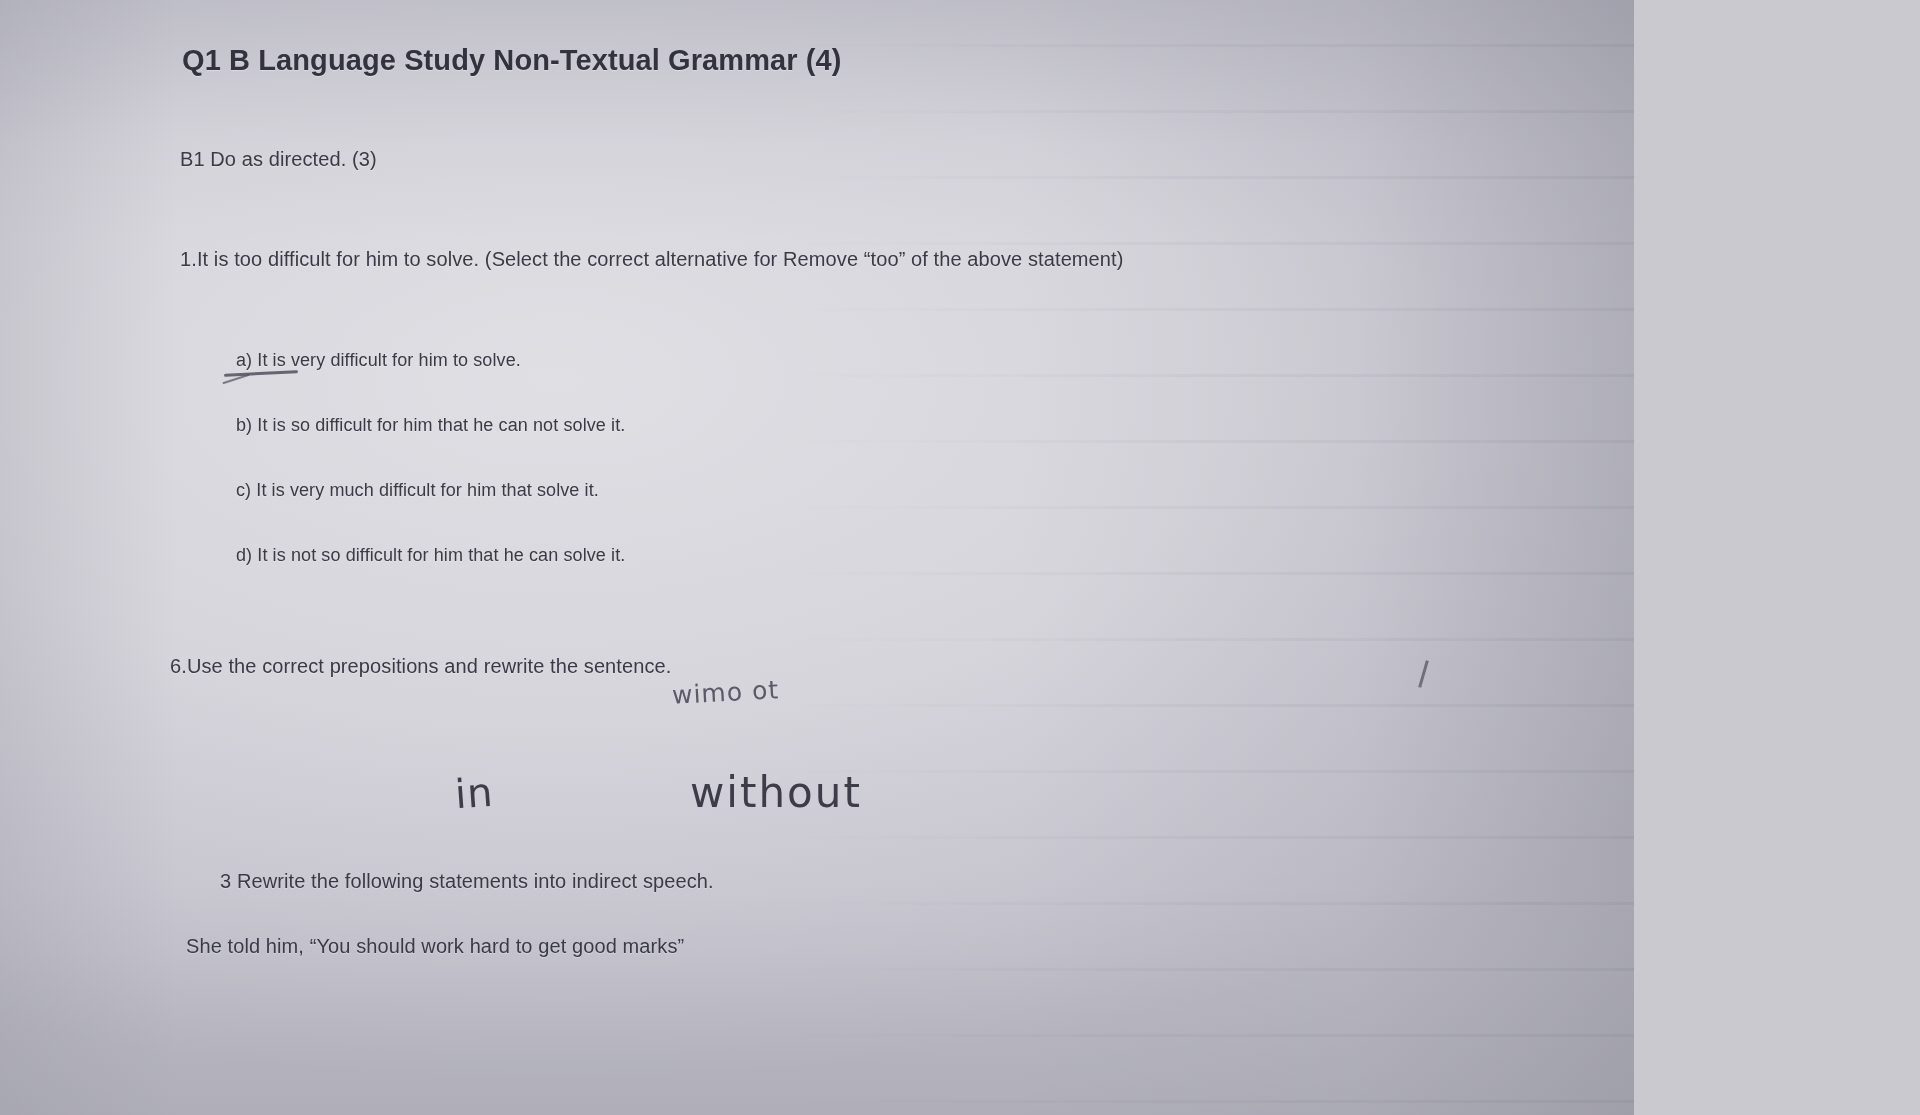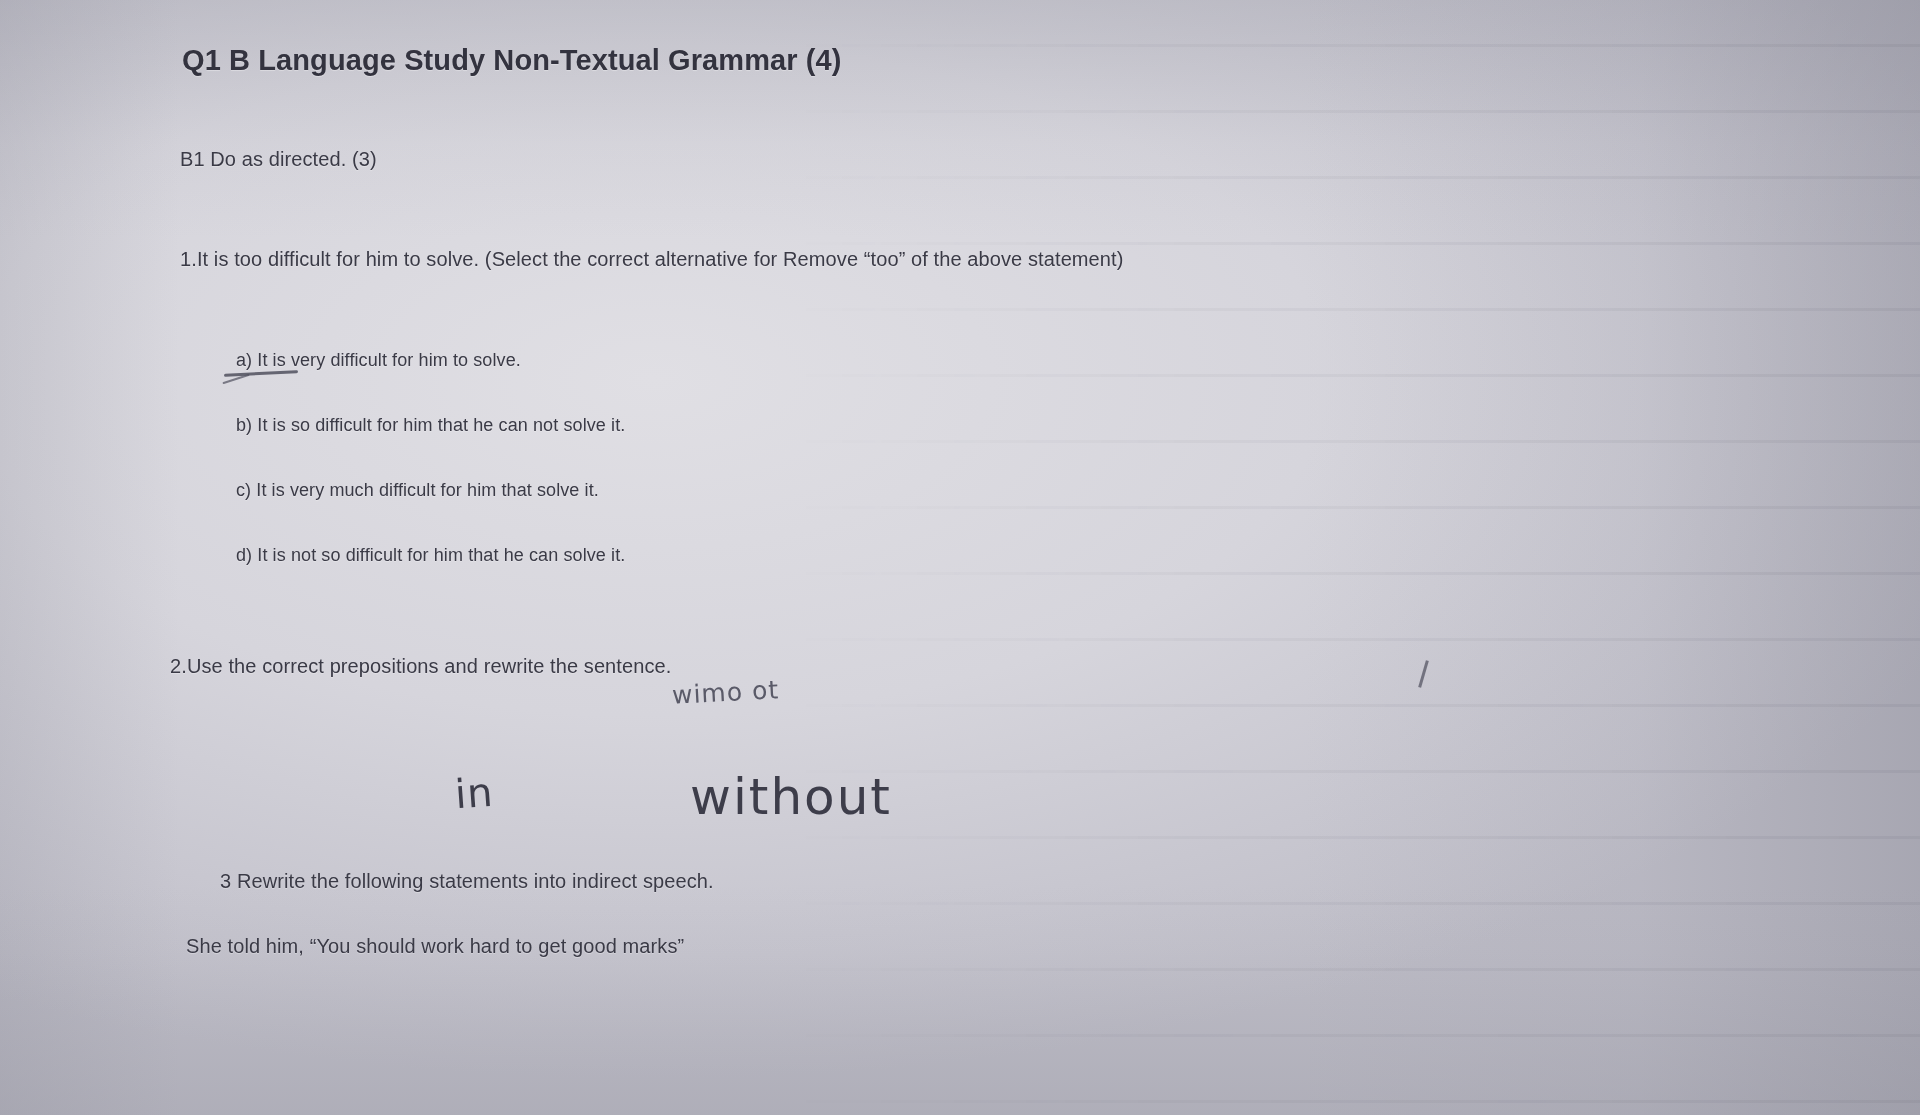--- a/index.html
+++ b/index.html
@@ -10,21 +10,21 @@
     width: 1920px;
     height: 1115px;
     overflow: hidden;
     font-family: "Liberation Sans", sans-serif;
     background: #c9c9cf;
   }
 
   
   #sheet {
     position: relative;
-    width: 1920px;
+    width: 1634px;
     height: 1115px;
     background:
       radial-gradient(ellipse 1400px 700px at 34% 34%, #e0dfe4 0%, #d6d5dc 48%, #c8c7d0 78%, #bebdc7 100%);
     overflow: hidden;
   }
   
   #shade-top {
     position: absolute; left: 0; top: 0; width: 1920px; height: 240px;
     background: linear-gradient(180deg, rgba(150,150,162,0.30) 0%, rgba(150,150,162,0.06) 60%, rgba(150,150,162,0) 100%);
     pointer-events: none;
@@ -133,21 +133,21 @@
   }
   #hw-in {
     left: 455px; top: 770px;
     font-size: 40px;
     color: #3d3d4a;
     transform: rotate(-4deg);
     letter-spacing: 1px;
   }
   #hw-without {
     left: 690px; top: 768px;
-    font-size: 50px;
+    font-size: 42px;
     color: #3d3d4a;
     letter-spacing: 2px;
   }
   #hw-tick {
     position: absolute;
     left: 1422px; top: 660px;
     width: 3px; height: 28px;
     background: #5c5c6a;
     transform: rotate(16deg);
     opacity: .8;
@@ -175,21 +175,21 @@
     <div class="line opt" id="l-opt-a">a) It is very difficult for him to solve.</div>
     <div id="strike-a"></div>
     <div id="strike-a2"></div>
 
     <div class="line opt" id="l-opt-b">b) It is so difficult for him that he can not solve it.</div>
 
     <div class="line opt" id="l-opt-c">c) It is very much difficult for him that solve it.</div>
 
     <div class="line opt" id="l-opt-d">d) It is not so difficult for him that he can solve it.</div>
 
-    <div class="line body" id="l-q2">2.Use the correct prepositions and rewrite the sentence.</div>
+    <div class="line body" id="l-q2">6.Use the correct prepositions and rewrite the sentence.</div>
 
 
     <div class="line body" id="l-q3">3 Rewrite the following statements into indirect speech.</div>
 
     <div class="line body" id="l-q3s">She told him, “You should work hard to get good marks”</div>
 
   </div>
 
   <div class="hand" id="hw-small">wimo ot</div>
 

